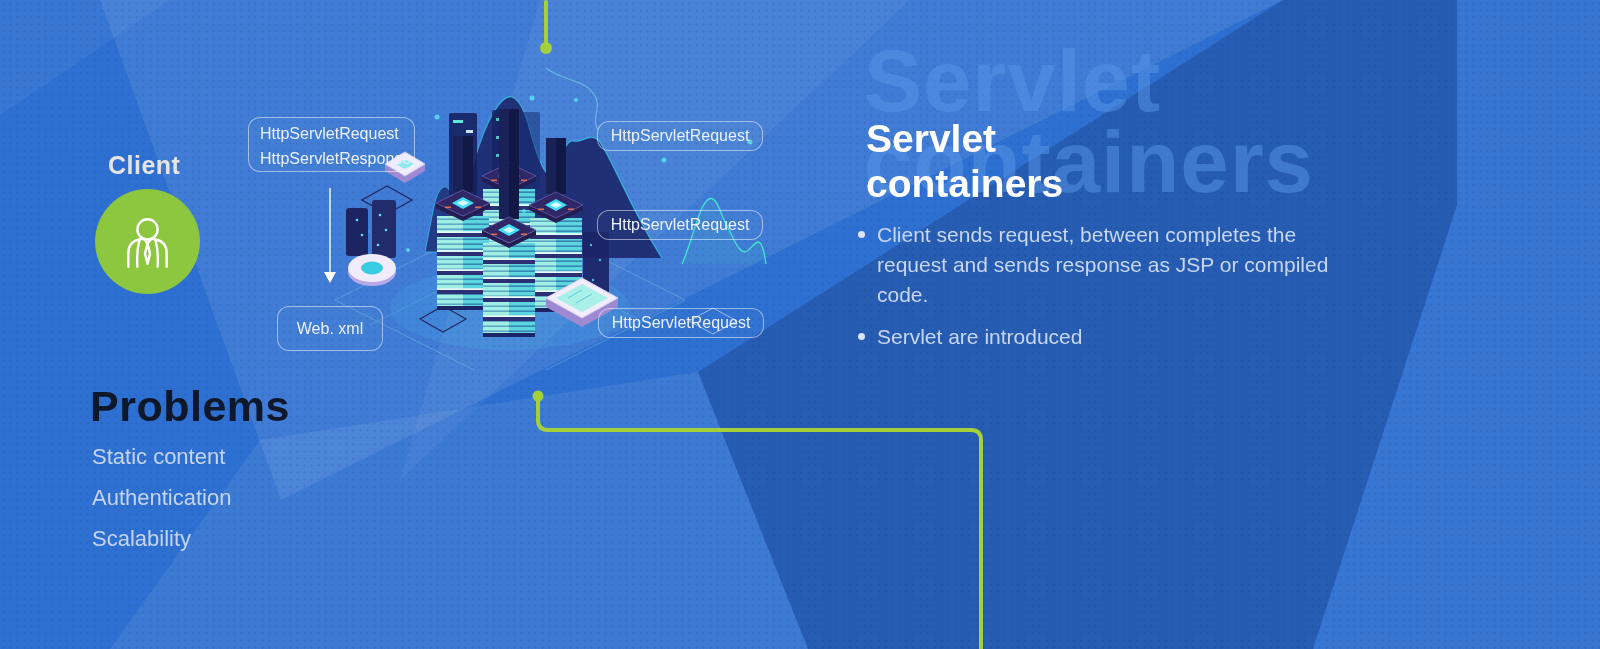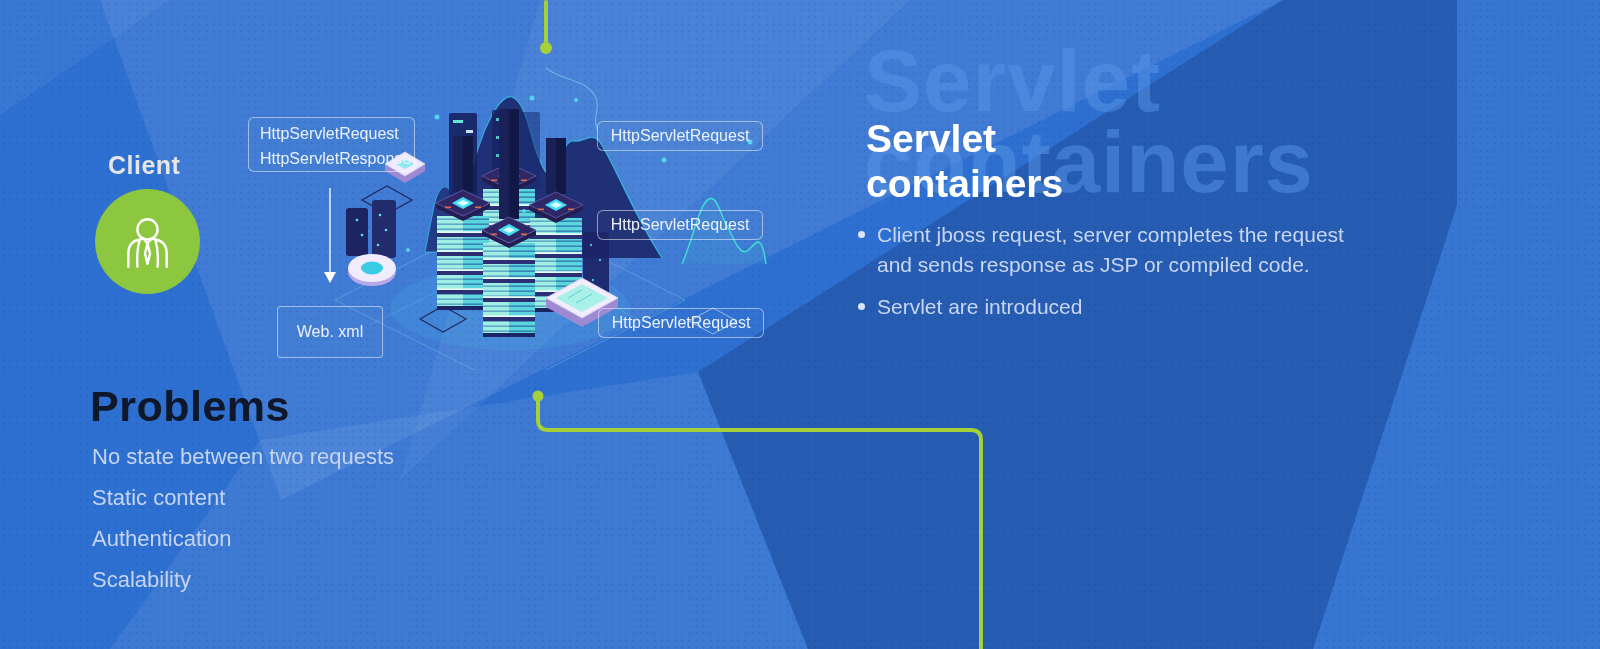--- a/index.html
+++ b/index.html
@@ -21,30 +21,30 @@
     color:#5896e8;opacity:.5;letter-spacing:1px;white-space:nowrap;
   }
   .illus{position:absolute;left:310px;top:40px;z-index:3;}
   .greens{position:absolute;z-index:4;}
   .content{position:absolute;z-index:5;}
 
   .client-label{left:108px;top:151px;font-size:25px;font-weight:bold;color:#e5e5e5;letter-spacing:.5px;}
   .client-circle{left:95px;top:189px;width:105px;height:105px;border-radius:50%;background:#8dc63f;}
 
   .labelbox{
-    border:1px solid rgba(255,255,255,.5);border-radius:6px;
+    border:1px solid rgba(255,255,255,.5);border-radius:12px;
     color:#eaf1fd;font-size:16px;background:rgba(255,255,255,.02);
     box-sizing:border-box;overflow:hidden;white-space:nowrap;
   }
   .box-a{left:248px;top:117px;width:167px;height:55px;padding:3px 0 0 11px;line-height:25px;}
   .rbox{display:flex;align-items:center;justify-content:center;width:166px;height:30px;}
   .rbox1{left:597px;top:121px;}
   .rbox2{left:597px;top:210px;}
   .rbox3{left:598px;top:308px;}
-  .webxml{left:277px;top:306px;width:106px;height:52px;border-radius:4px;display:flex;align-items:center;justify-content:center;}
+  .webxml{left:277px;top:306px;width:106px;height:45px;border-radius:12px;display:flex;align-items:center;justify-content:center;}
 
   .heading{left:866px;top:116px;font-size:39px;line-height:45px;font-weight:bold;color:#fff;}
   .bullets{left:858px;top:220px;width:500px;}
   .bullet{display:flex;margin-bottom:12px;}
   .bullet .dot{flex:0 0 7px;width:7px;height:7px;border-radius:50%;background:#dbe5f7;margin:11px 12px 0 0;}
   .bullet .txt{font-size:21px;line-height:30px;color:#c8d6f0;}
 
   .problems-title{left:90px;top:382px;font-size:43px;font-weight:bold;color:#0f172a;letter-spacing:.5px;}
   .problems-list{left:92px;top:446px;}
   .problems-list .pitem{font-size:22px;line-height:22px;color:#c5d4ef;margin-bottom:19px;}
@@ -233,27 +233,26 @@
 <div class="content labelbox rbox rbox3">HttpServletRequest</div>
 
 <div class="content heading">
   <div>Servlet</div>
   <div>containers</div>
 </div>
 
 <div class="content bullets">
   <div class="bullet">
     <span class="dot"></span>
-    <span class="txt">Client jboss request, server completes the request and sends response as JSP or compiled code.</span>
+    <span class="txt">Client sends request, between completes the request and sends response as JSP or compiled code.</span>
   </div>
   <div class="bullet">
     <span class="dot"></span>
     <span class="txt">Servlet are introduced</span>
   </div>
 </div>
 
 <div class="content problems-title">Problems</div>
 <div class="content problems-list">
-  <div class="pitem">No state between two requests</div>
   <div class="pitem">Static content</div>
   <div class="pitem">Authentication</div>
   <div class="pitem">Scalability</div>
 </div>
 
 </body></html>

